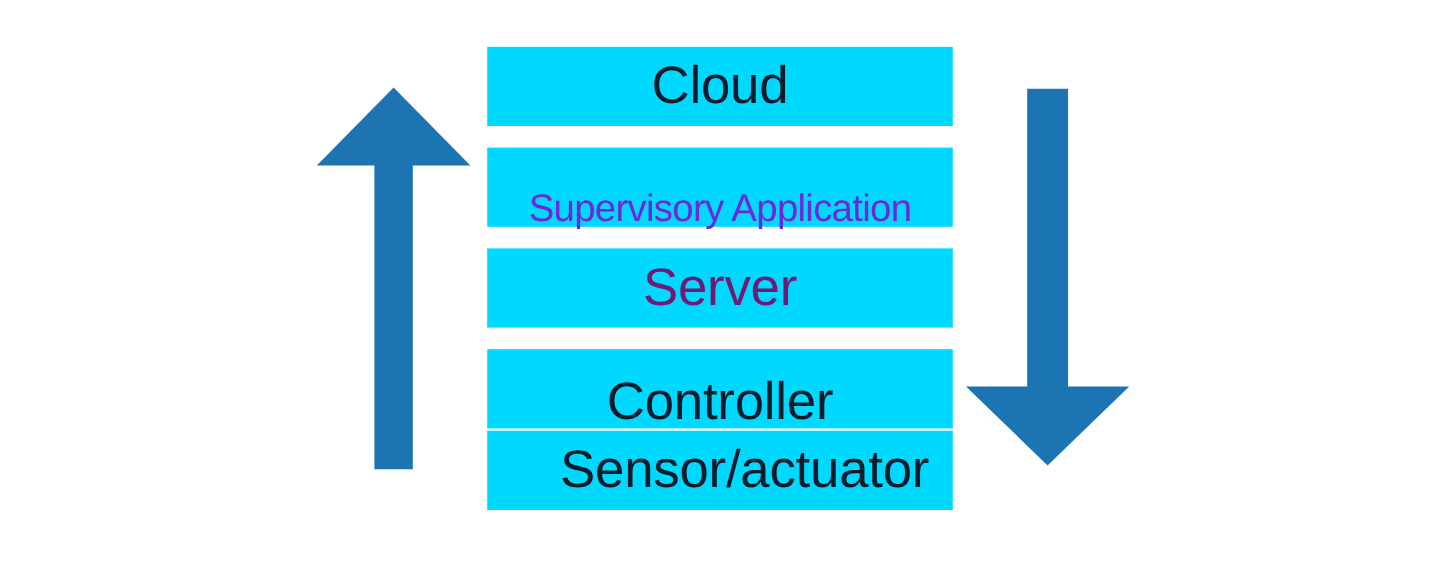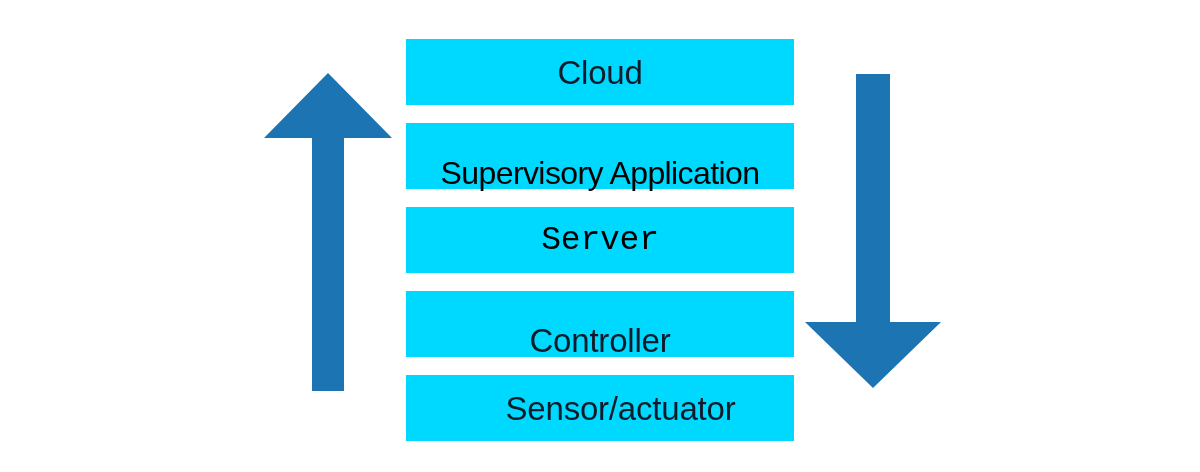--- a/index.html
+++ b/index.html
@@ -33,25 +33,25 @@
     background: #00d9ff;
     display: flex;
     align-items: center;
     justify-content: center;
     box-sizing: border-box;
   }
   .layer-bar:nth-child(1) { top: 0px; }
   .layer-bar:nth-child(2) { top: 84px; }
   .layer-bar:nth-child(3) { top: 168px; }
   .layer-bar:nth-child(4) { top: 252px; }
-  .layer-bar:nth-child(5) { top: 336px; padding-left: 41px; }
+  .layer-bar:nth-child(5) { top: 320px; padding-left: 41px; }
 
   .layer-label {
     font-family: "Liberation Sans", sans-serif;
-    font-size: 33px;
+    font-size: 44px;
     line-height: 1;
     font-weight: 400;
     color: #0d1b2a;
     white-space: nowrap;
     letter-spacing: -0.2px;
     text-align: center;
   }
   .layer-bar.tight .layer-label {
     font-size: 32px;
     letter-spacing: -0.6px;
@@ -84,25 +84,25 @@
     <polygon points="68,3 132,68 84,68 84,321 52,321 52,68 4,68" fill="#1c74b2"></polygon>
   </svg>
 
   <div id="layer-stack">
 
     <div class="layer-bar" style="background: rgb(0, 217, 255);">
       <span class="layer-label" style="color: rgb(13, 27, 42);">Cloud</span>
     </div>
 
     <div class="layer-bar tight" style="background: rgb(0, 217, 255);">
-      <span class="layer-label" style="color: #000000; margin-top: 34px;">Supervisory Application</span>
+      <span class="layer-label" style="color: #6d28d9; margin-top: 34px;">Supervisory Application</span>
     </div>
 
     <div class="layer-bar" style="background: rgb(0, 217, 255);">
-      <span class="layer-label" style="color: #000000; font-family: Liberation Mono, monospace;">Server</span>
+      <span class="layer-label" style="color: #701a75;">Server</span>
     </div>
 
     <div class="layer-bar" style="background: rgb(0, 217, 255); align-items: flex-end;">
       <span class="layer-label" style="color: rgb(13, 27, 42);">Controller</span>
     </div>
 
     <div class="layer-bar" style="background: rgb(0, 217, 255);">
       <span class="layer-label" style="color: rgb(13, 27, 42);">Sensor/actuator</span>
     </div>
 

